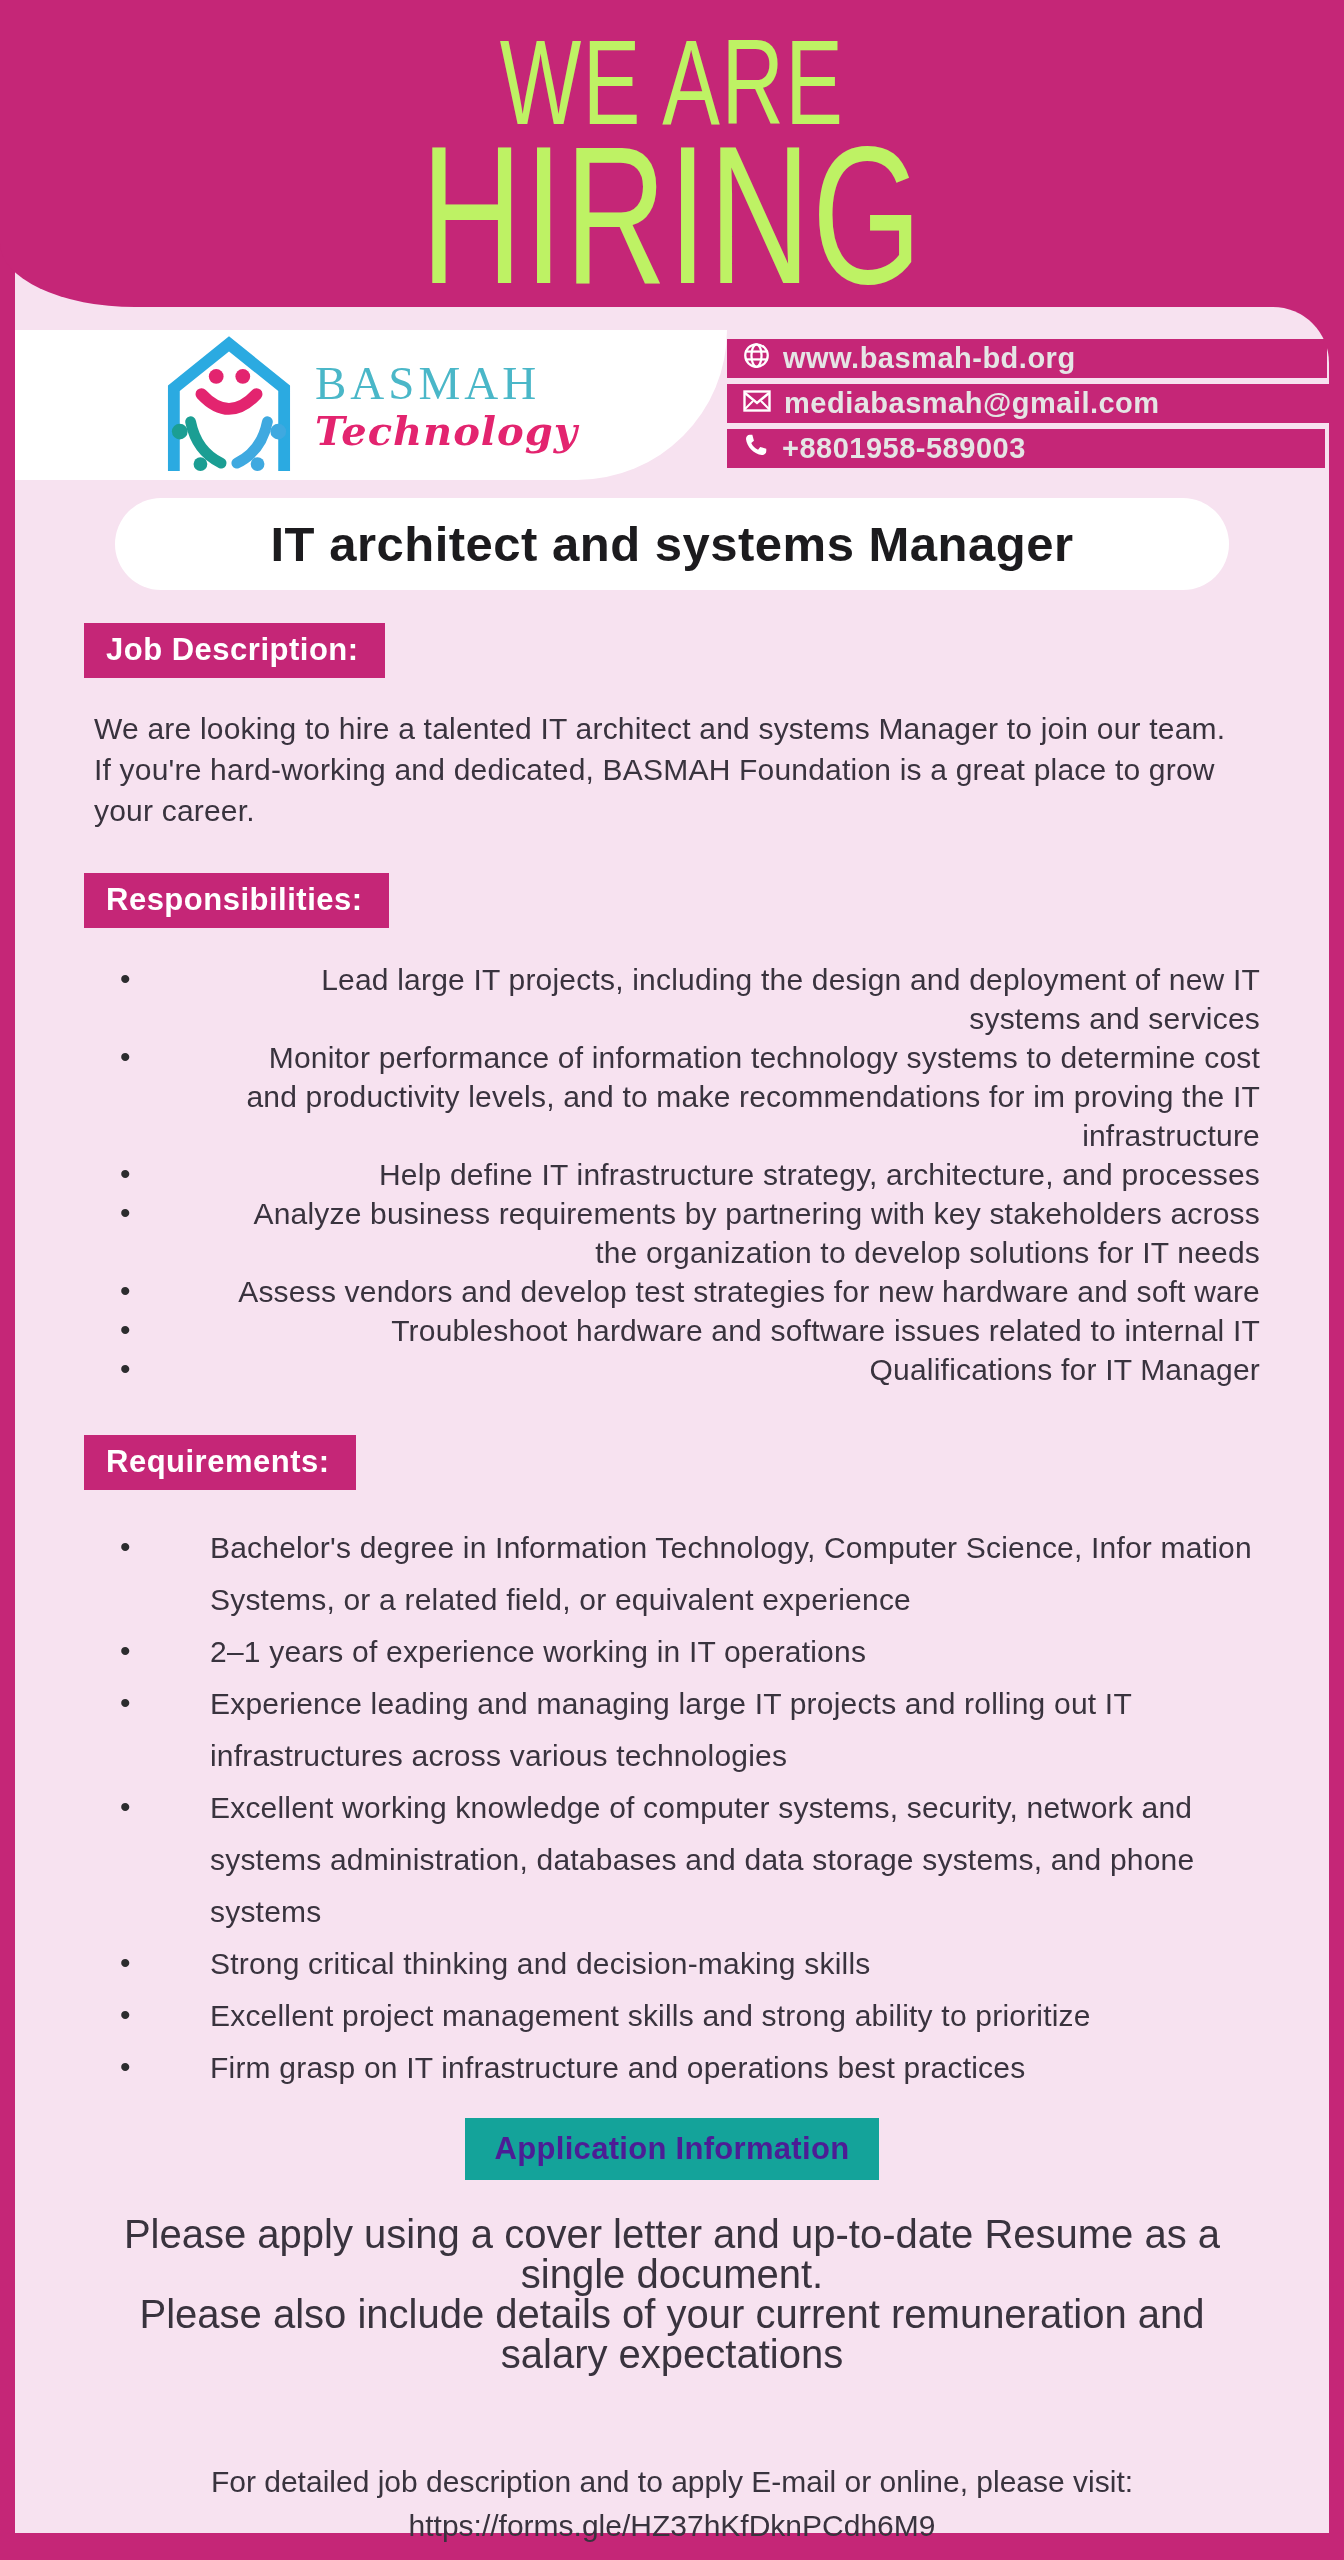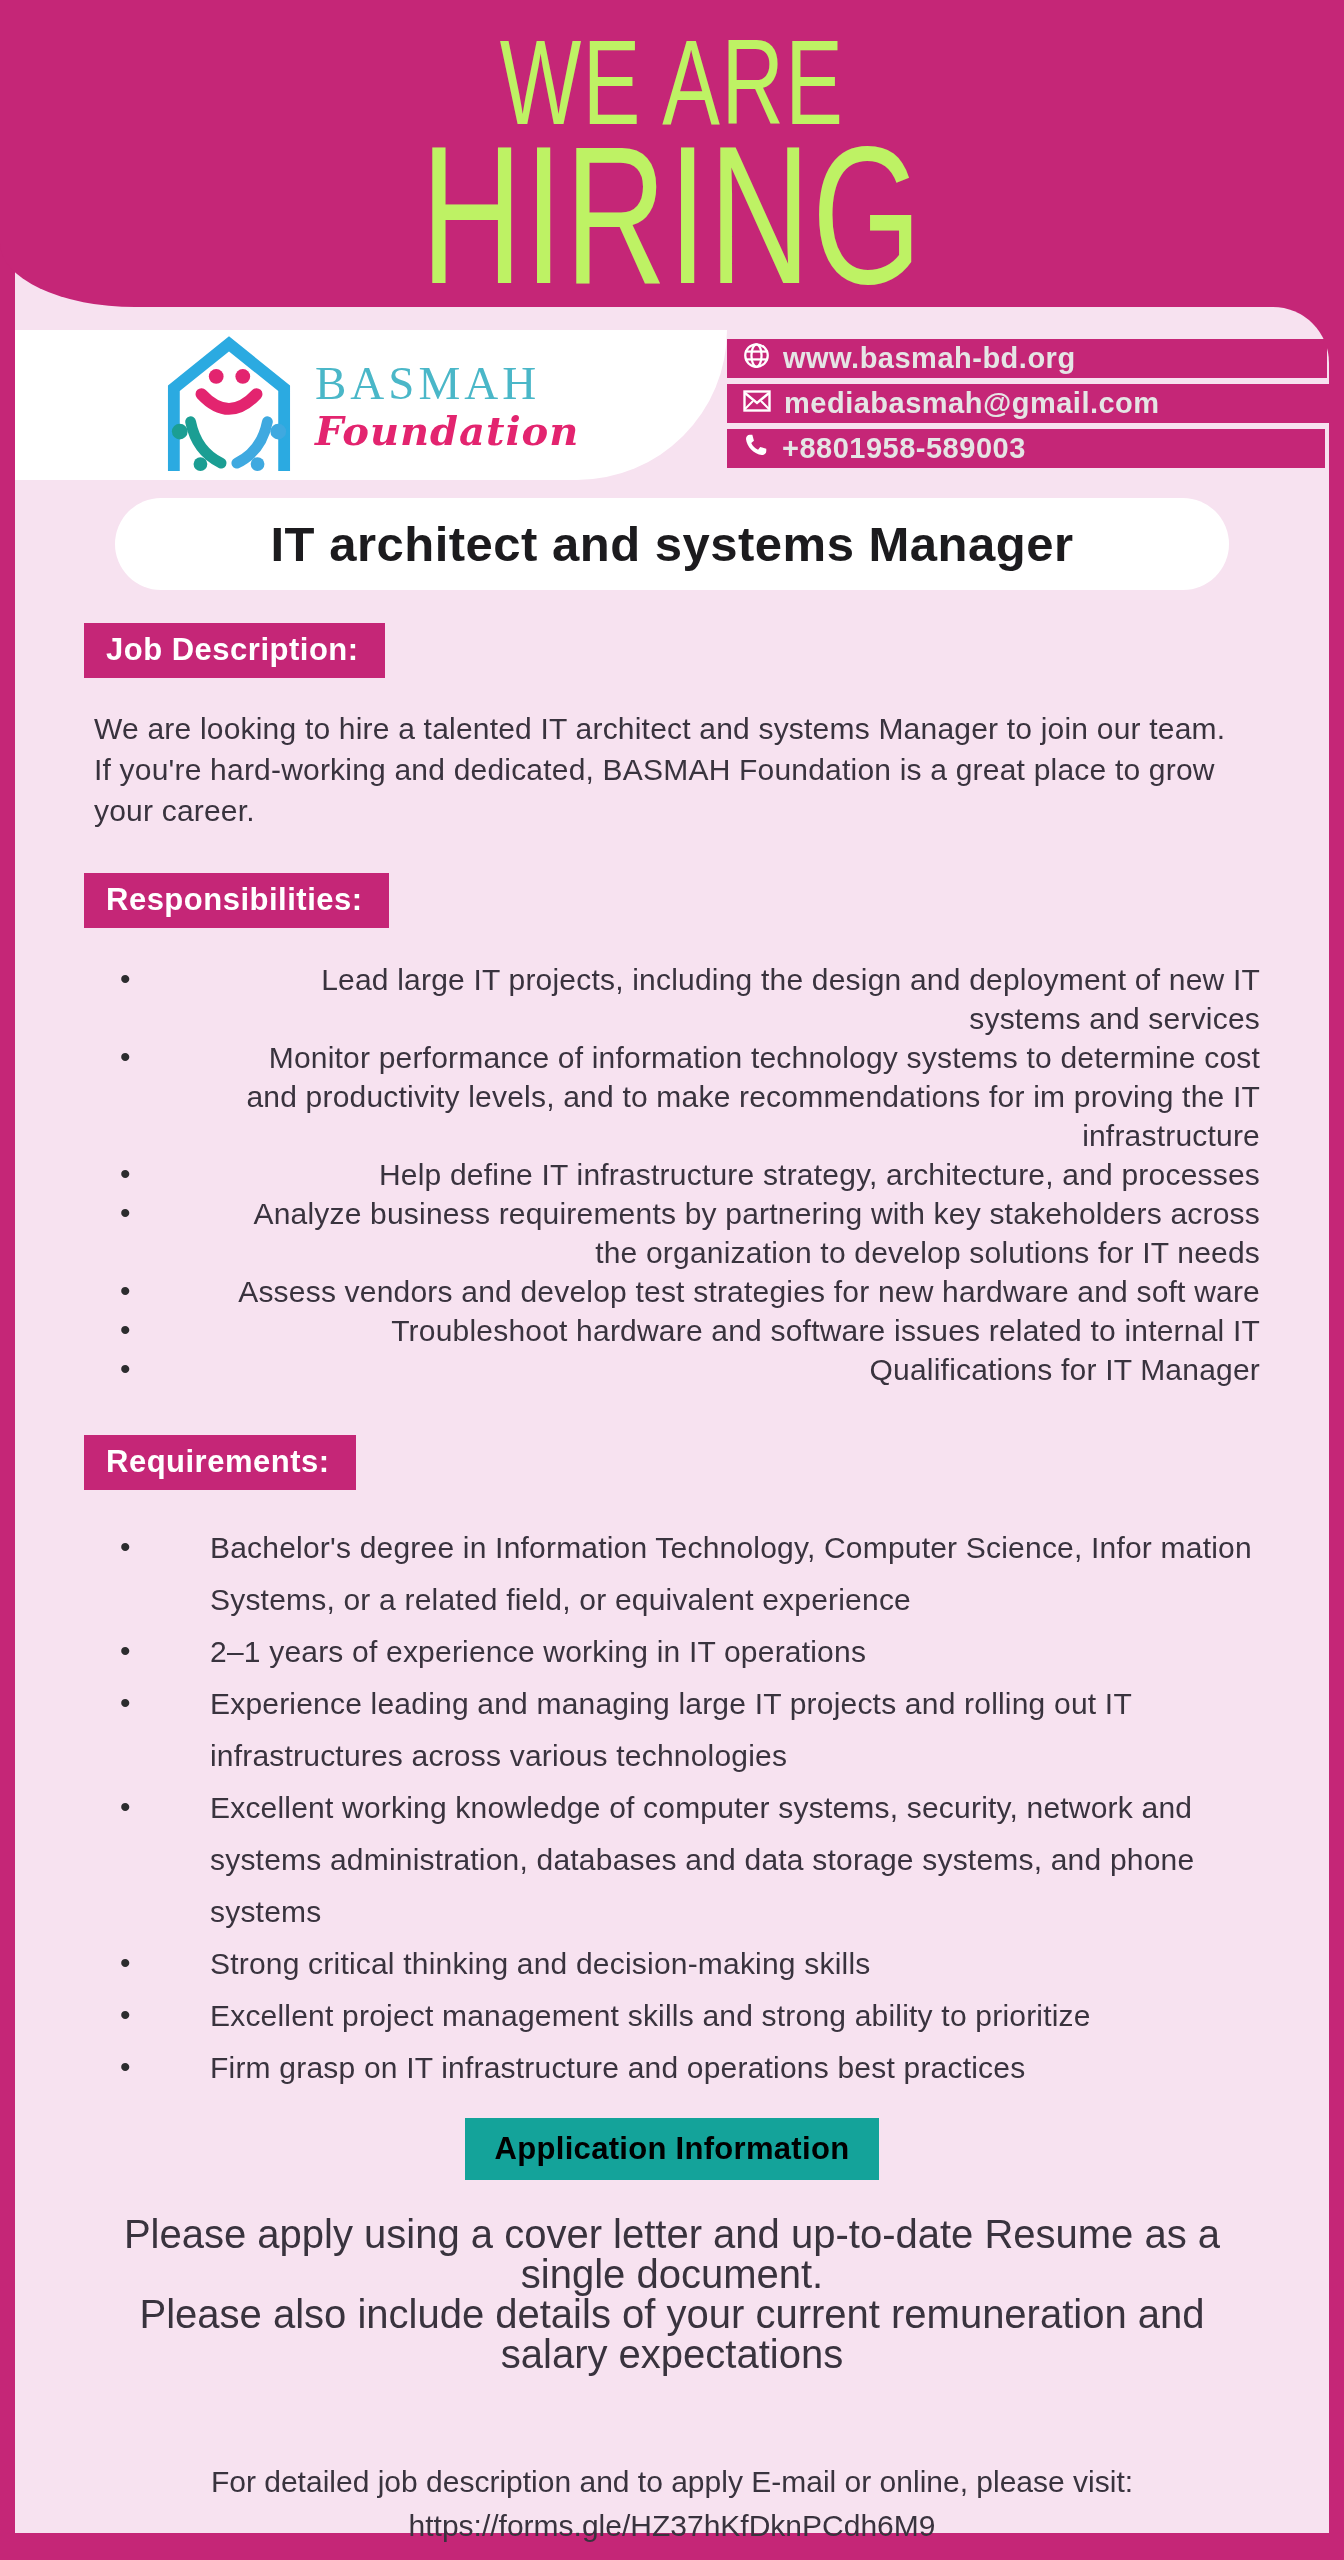--- a/index.html
+++ b/index.html
@@ -87,21 +87,21 @@
   ul.bullets{list-style:none; margin:32px 0 0 0; padding:0;}
   ul.bullets li{
     position:relative; padding-left:126px; font-size:30px; letter-spacing:0.2px;
   }
   ul.resp li{line-height:39px;text-align:right;}
   ul.req  li{line-height:52px;}
   ul.bullets li::before{
     content:"\2022"; position:absolute; left:36px; top:-1px; font-size:30px; color:#2c2c2e;
   }
   .teal-box{
-    width:fit-content; margin:24px auto 0; background:var(--teal); color:#000000;
+    width:fit-content; margin:24px auto 0; background:var(--teal); color:#4c1d95;
     font-size:31px; font-weight:bold; padding:13px 30px; letter-spacing:0.3px;
   }
   .apply-note{margin-top:34px; text-align:center; font-size:40px; line-height:40px;}
   .visit-note{margin-top:86px; text-align:center; font-size:30px; line-height:44px;}
   .visit-url{color:var(--text-dark); text-decoration:none;}
   .deadline{
     margin-top:72px; text-align:center; color:var(--deadline-pink);
     font-size:42px; font-weight:bold; letter-spacing:0.5px;
   }
 </style>
@@ -127,21 +127,21 @@
         <path d="M57 132 Q32 120 26 90" stroke="var(--logo-teal)" stroke-width="11" stroke-linecap="round" fill="none"></path>
         <circle cx="15" cy="100" r="8" fill="var(--logo-teal)"></circle>
         <circle cx="36" cy="133" r="7" fill="var(--logo-teal)"></circle>
         <path d="M73 132 Q98 120 104 90" stroke="#3FA9E0" stroke-width="11" stroke-linecap="round" fill="none"></path>
         <circle cx="115" cy="100" r="8" fill="#3FA9E0"></circle>
         <circle cx="94" cy="133" r="7" fill="#3FA9E0"></circle>
       </svg>
     </span>
     <div class="brand-text">
       <span class="brand-name">BASMAH</span>
-      <span class="brand-tagline">Foundation</span>
+      <span class="brand-tagline">Technology</span>
     </div>
   </div>
 
   <div class="bars">
     <div class="bar bar-website">
       <span>
         <svg width="27" height="27" viewBox="0 0 24 24">
           <circle cx="12" cy="12" r="10" stroke="#fff" stroke-width="2" fill="none"></circle>
           <ellipse cx="12" cy="12" rx="4.5" ry="10" stroke="#fff" stroke-width="2" fill="none"></ellipse>
           <line x1="2" y1="8.5" x2="22" y2="8.5" stroke="#fff" stroke-width="2"></line>

